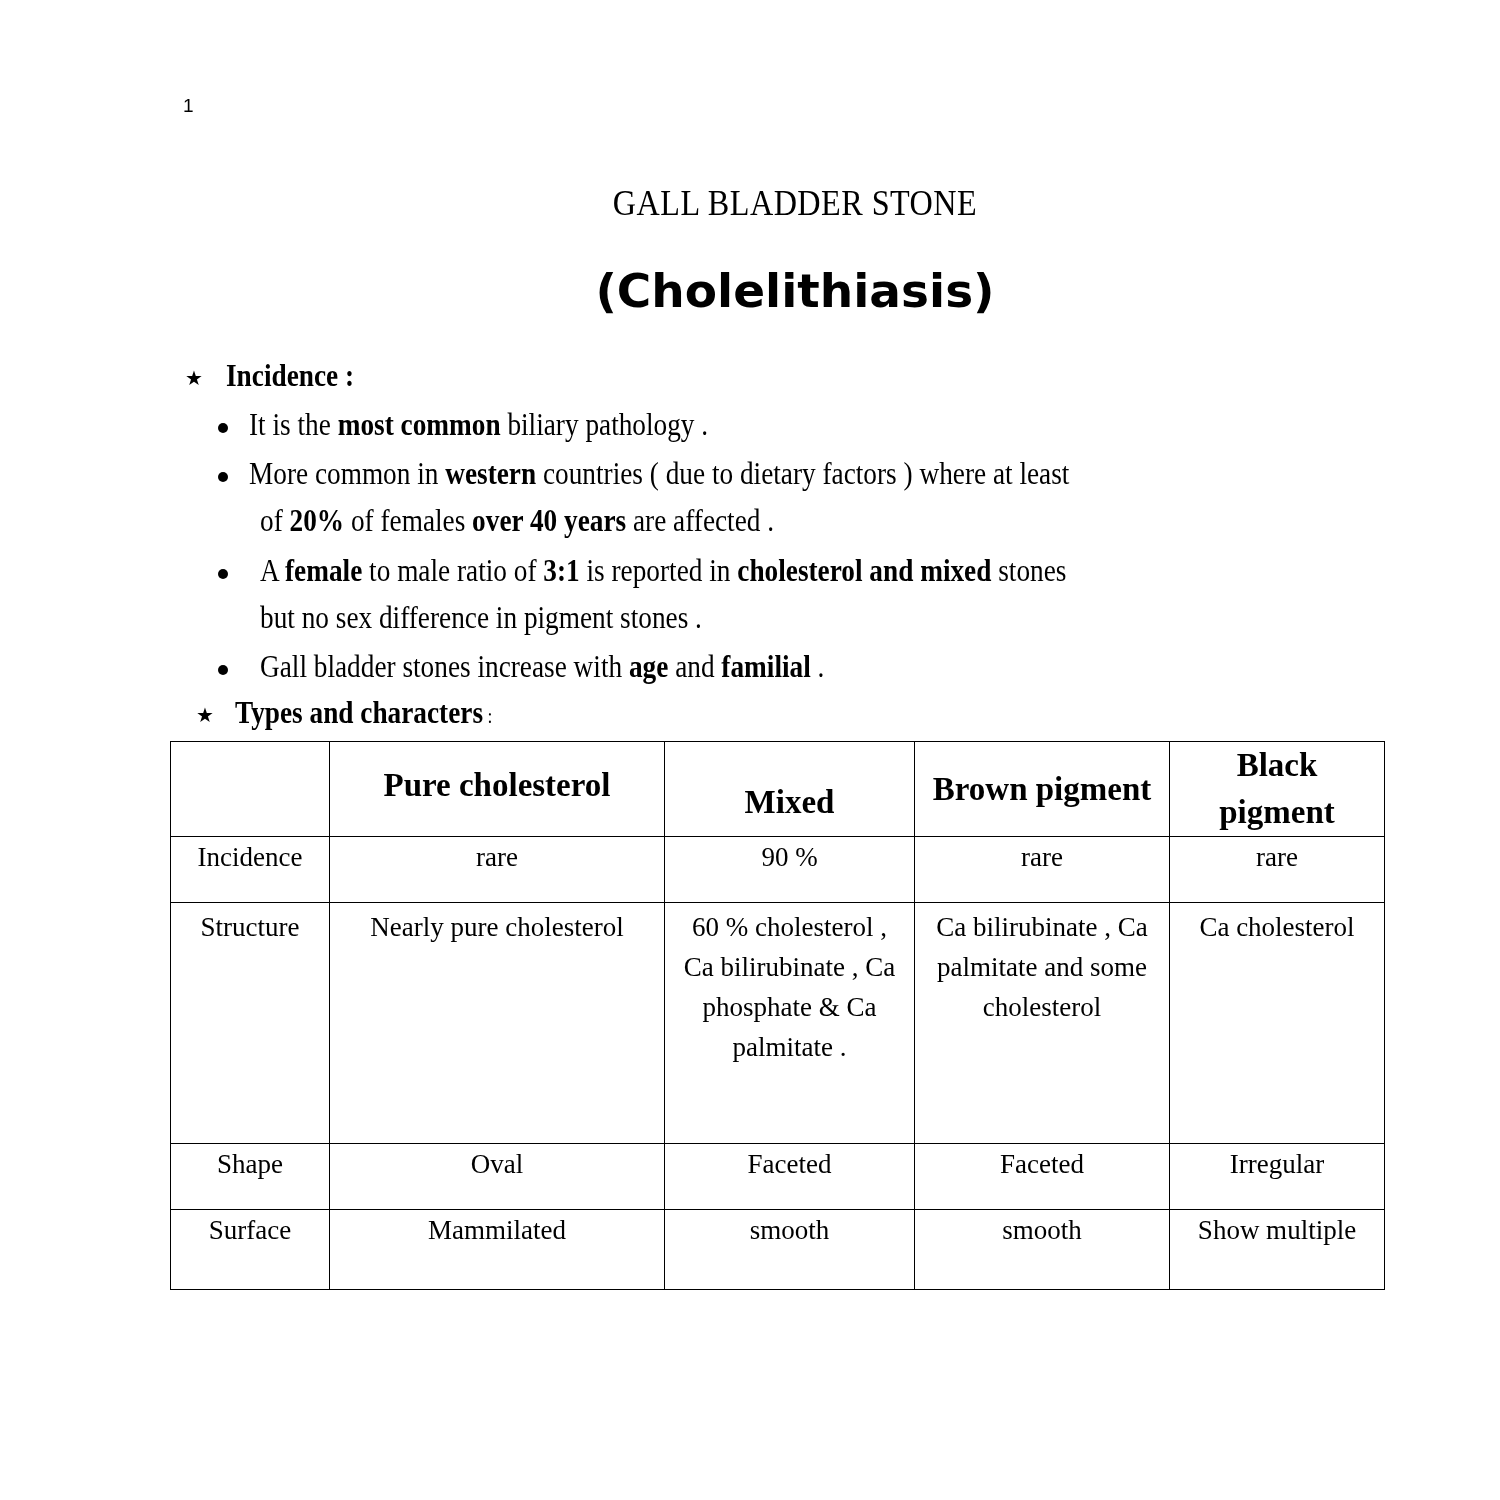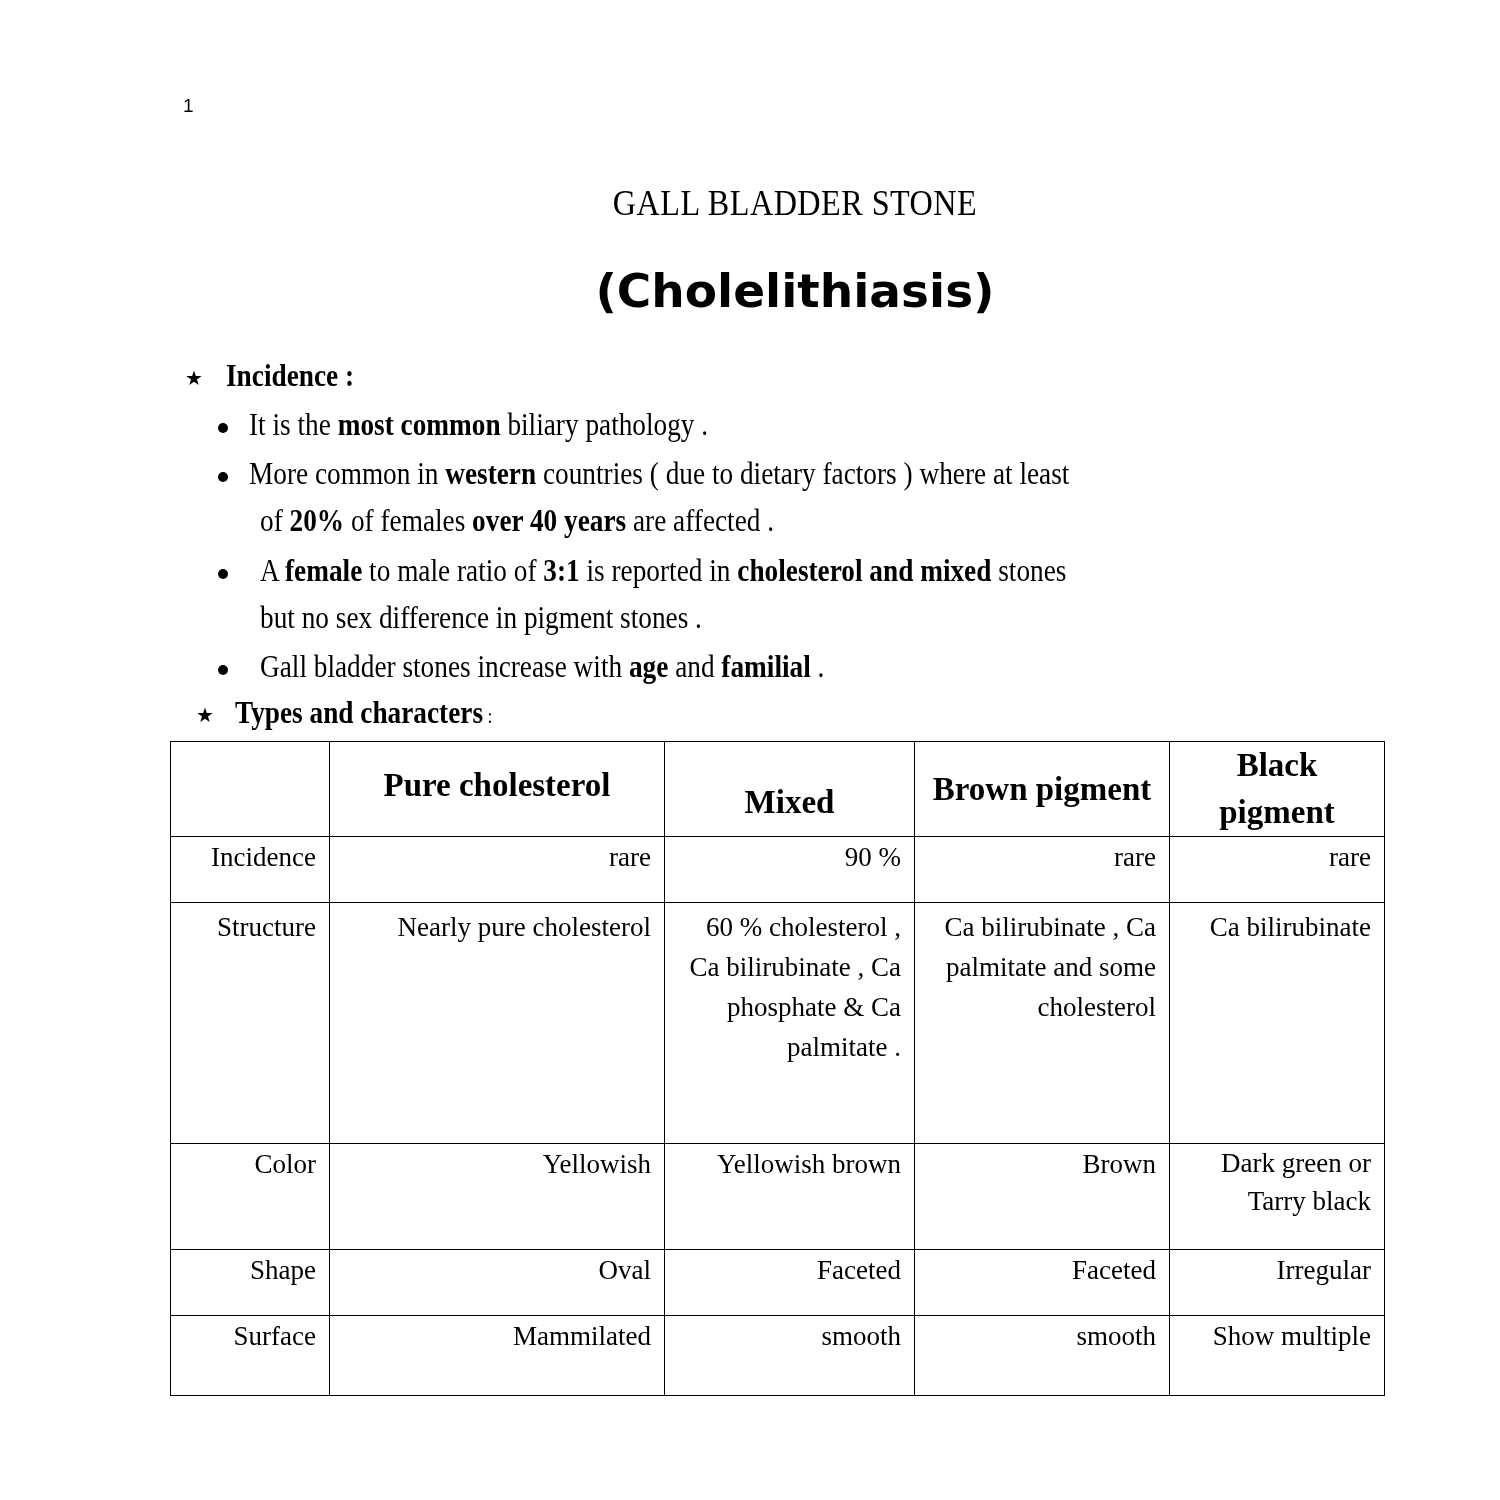--- a/index.html
+++ b/index.html
@@ -11,21 +11,21 @@
             font-family: "DejaVu Sans", sans-serif; font-weight: bold; font-size: 47px; }
   .line { position: absolute; font-family: "Liberation Serif", serif; font-size: 31px; white-space: nowrap;
           transform-origin: left top; }
   .heading { font-weight: bold; }
   .star { position: absolute; font-size: 20px; font-family: "DejaVu Sans", sans-serif; }
   .bullet { position: absolute; width: 10px; height: 10px; border-radius: 50%; background: #000; }
   b { font-weight: bold; }
 
   table.stones { position: absolute; left: 170px; top: 741px; border-collapse: collapse; table-layout: fixed;
                  font-family: "Liberation Serif", serif; }
-  table.stones td, table.stones th { border: 1.5px solid #000; vertical-align: top; padding: 0 13px; font-size: 27px; line-height: 40px; font-weight: normal; text-align: right; }
+  table.stones td, table.stones th { border: 1.5px solid #000; vertical-align: top; padding: 0 13px; font-size: 27px; line-height: 40px; font-weight: normal; text-align: center; }
   table.stones th { font-weight: bold; font-size: 33px; text-align: center; vertical-align: middle; line-height: 47px; padding: 0 6px; }
   td.rowlabel { font-weight: bold; font-size: 28px; }
   td.c { text-align: center; }
   td.bold { font-weight: bold; }
   .big-bold { font-weight: bold; font-size: 33px !important; line-height: 46px !important; }
 </style>
 </head>
 <body>
 
 <div class="page-num">1</div>
@@ -86,28 +86,21 @@
     <td>rare</td>
     <td class="bold">90 %</td>
     <td>rare</td>
     <td>rare</td>
   </tr>
   <tr style="height:241px">
     <td class="rowlabel" style="padding-top:4px;">Structure</td>
     <td style="padding-top:4px;">Nearly pure cholesterol</td>
     <td style="padding-top:4px;margin-left:32px;">60 %  cholesterol , Ca bilirubinate , Ca phosphate &amp; Ca palmitate  .</td>
     <td style="padding-top:4px;margin-top:32px;">Ca bilirubinate , Ca palmitate and some cholesterol</td>
-    <td style="padding-top:4px;">Ca bilirubinate</td>
-  </tr>
-  <tr style="height:106px">
-    <td class="rowlabel">Color</td>
-    <td>Yellowish</td>
-    <td>Yellowish brown</td>
-    <td class="c">Brown</td>
-    <td style="line-height:38px;">Dark green or Tarry black</td>
+    <td style="padding-top:4px;">Ca cholesterol</td>
   </tr>
   <tr style="height:66px">
     <td class="rowlabel">Shape</td>
     <td class="c bold">Oval</td>
     <td class="c bold">Faceted</td>
     <td class="c bold">Faceted</td>
     <td class="c">Irregular</td>
   </tr>
   <tr style="height:80px">
     <td class="rowlabel">Surface</td>

